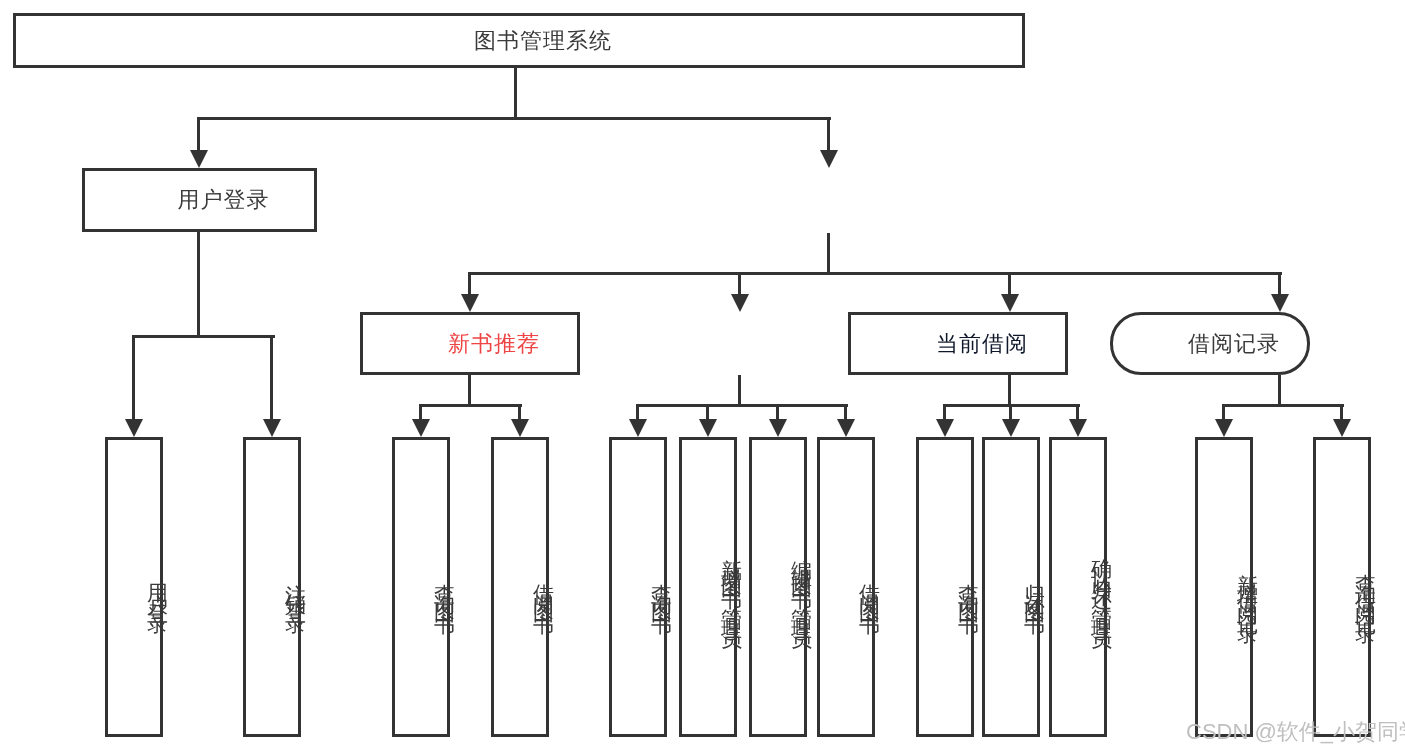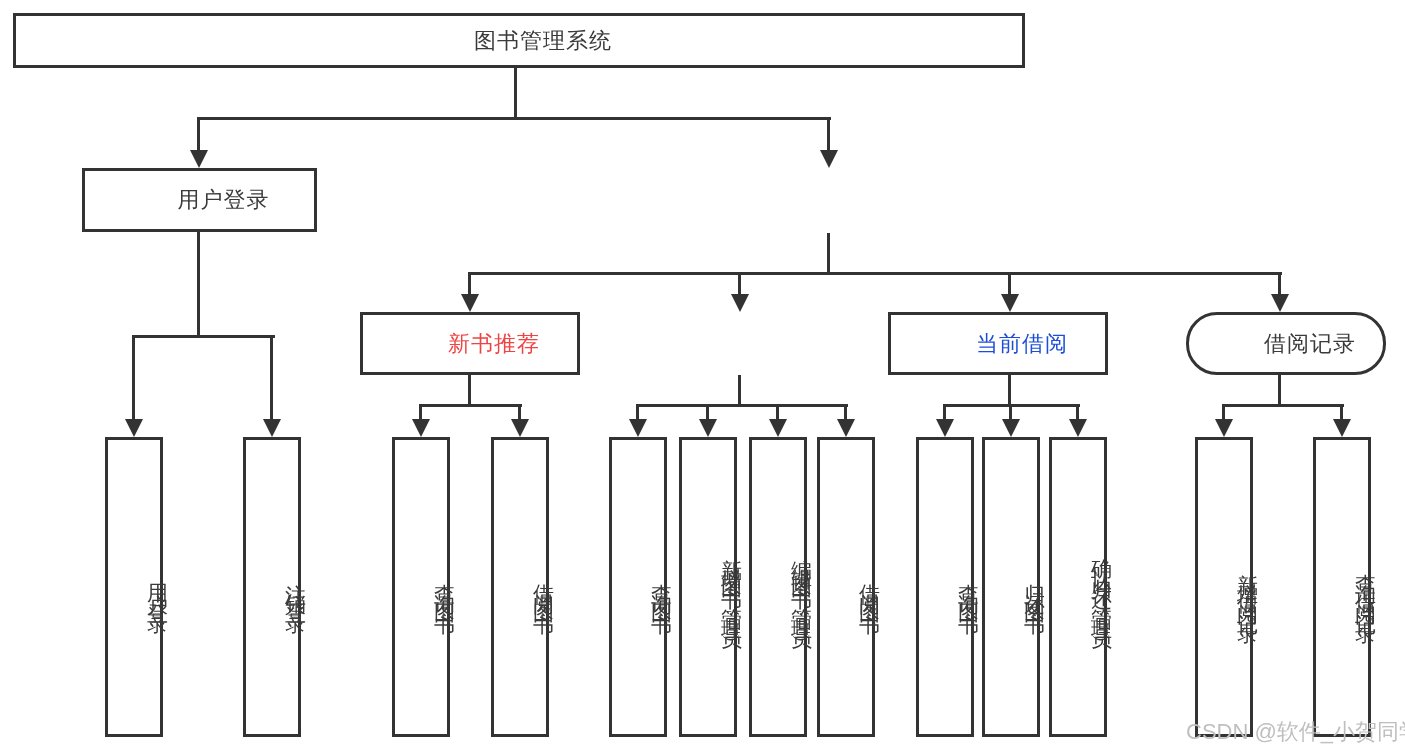--- a/index.html
+++ b/index.html
@@ -66,22 +66,22 @@
 </head>
 <body>
 
 <div id="stage" style="background: rgb(255, 255, 255);">
 
   <div class="box hbox" style="left: 13px; top: 13px; width: 1012px; height: 55px; border-color: rgb(51, 51, 51); color: rgb(58, 58, 58);">图书管理系统</div>
 
   <div class="box hbox" style="left: 82px; top: 168px; width: 235px; height: 64px; border-color: rgb(51, 51, 51); color: rgb(58, 58, 58);">用户登录</div>
 
   <div class="box hbox" style="left: 360px; top: 312px; width: 220px; height: 63px; border-color: rgb(51, 51, 51); color: #ef4444;">新书推荐</div>
-  <div class="box hbox" style="left: 888px; top: 312px; width: 220px; height: 63px; border-color: rgb(51, 51, 51); color: #1d4ed8;">当前借阅</div>
-  <div class="box hbox" style="left: 1186px; top: 312px; width: 200px; height: 63px; border-color: rgb(51, 51, 51); color: rgb(58, 58, 58); border-radius: 31px;">借阅记录</div>
+  <div class="box hbox" style="left: 848px; top: 312px; width: 220px; height: 63px; border-color: rgb(51, 51, 51); color: #0f172a;">当前借阅</div>
+  <div class="box hbox" style="left: 1110px; top: 312px; width: 200px; height: 63px; border-color: rgb(51, 51, 51); color: rgb(58, 58, 58); border-radius: 31px;">借阅记录</div>
 
   <div class="box vbox" style="left: 105px; top: 437px; width: 58px; height: 300px; border-color: rgb(51, 51, 51); color: rgb(58, 58, 58);">用户登录</div>
   <div class="box vbox" style="left: 243px; top: 437px; width: 58px; height: 300px; border-color: rgb(51, 51, 51); color: rgb(58, 58, 58);">注销登录</div>
 
   <div class="box vbox" style="left: 392px; top: 437px; width: 58px; height: 300px; border-color: rgb(51, 51, 51); color: rgb(58, 58, 58);">查询图书</div>
   <div class="box vbox" style="left: 491px; top: 437px; width: 58px; height: 300px; border-color: rgb(51, 51, 51); color: rgb(58, 58, 58);">借阅图书</div>
 
   <div class="box vbox" style="left: 609px; top: 437px; width: 58px; height: 300px; border-color: rgb(51, 51, 51); color: rgb(58, 58, 58);">查询图书</div>
   <div class="box vbox" style="left: 679px; top: 437px; width: 58px; height: 300px; border-color: rgb(51, 51, 51); color: rgb(58, 58, 58);">新增图书（管理员）</div>
   <div class="box vbox" style="left: 749px; top: 437px; width: 58px; height: 300px; border-color: rgb(51, 51, 51); color: rgb(58, 58, 58);">编辑图书（管理员）</div>

